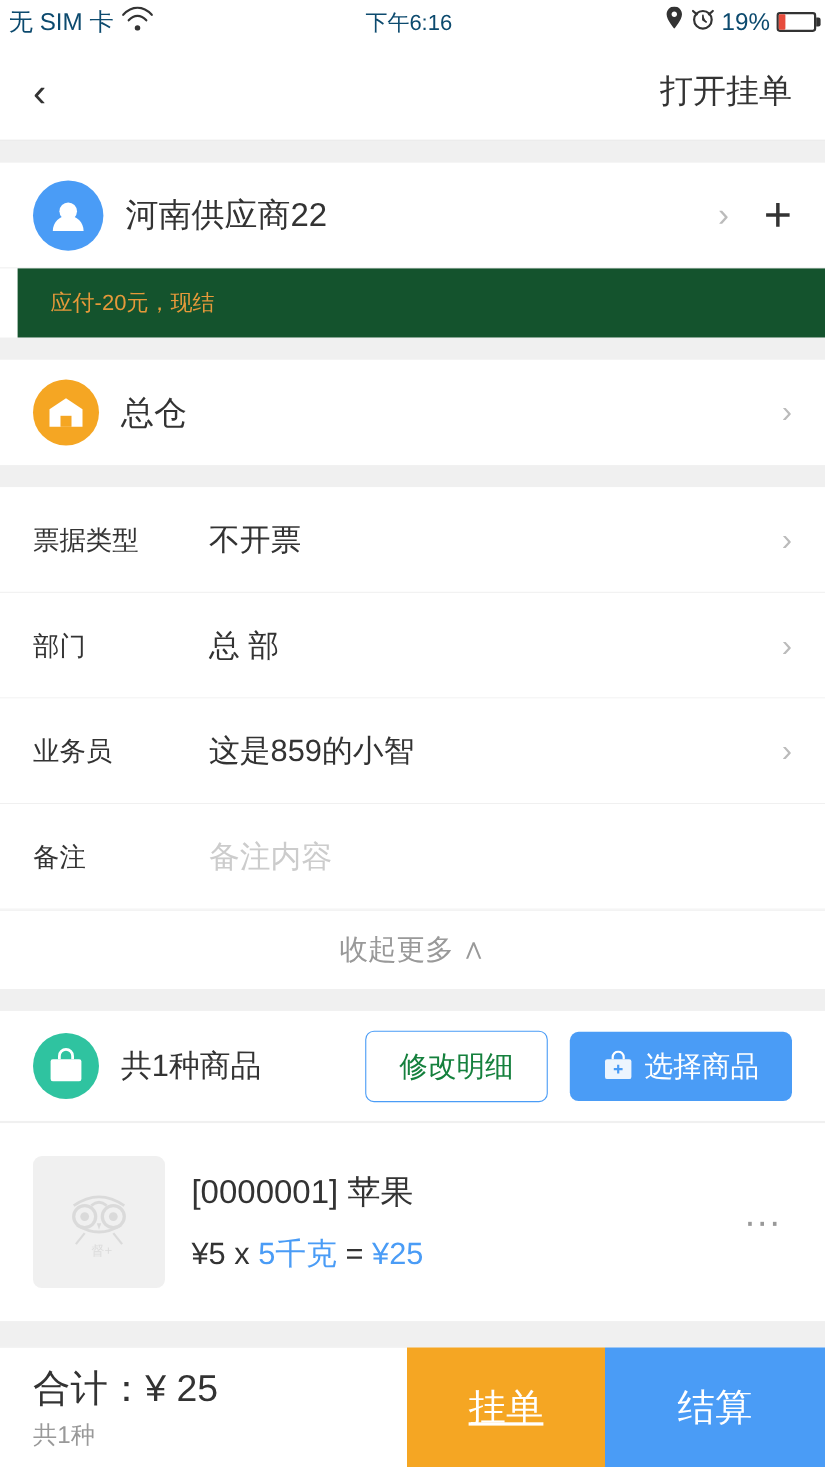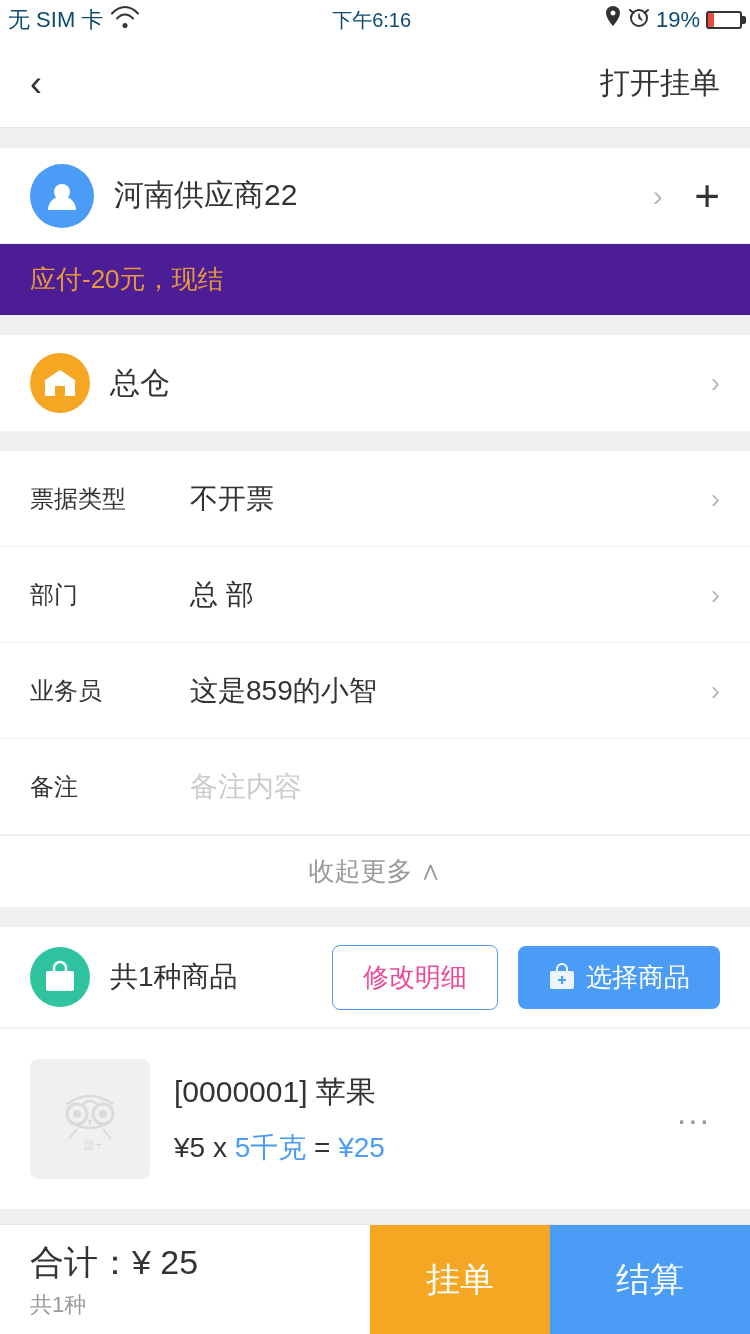--- a/index.html
+++ b/index.html
@@ -68,24 +68,25 @@
       width: 64px; height: 64px; border-radius: 50%; background: #4a9cf6;
       display: flex; align-items: center; justify-content: center;
       color: #fff; font-size: 28px; margin-right: 20px; flex-shrink: 0;
     }
     .supplier-name { flex: 1; font-size: 30px; color: #333; }
     .supplier-arrow { color: #bbb; font-size: 28px; margin-right: 30px; }
     .supplier-add { font-size: 44px; color: #333; line-height: 1; }
 
     
     .payment-info {
-      background: #4c1d95;
+      background: #14532d;
       padding: 18px 30px;
-      font-size: 26px;
+      font-size: 20px;
       color: #e6993a;
+      margin-left: 16px;
     }
 
     
     .warehouse-row {
       background: #fff;
       display: flex;
       align-items: center;
       padding: 0 30px;
       height: 96px;
     }
@@ -130,21 +131,21 @@
       height: 100px;
       margin-top: 20px;
     }
     .product-header-icon {
       width: 60px; height: 60px; border-radius: 50%; background: #2fc3a0;
       display: flex; align-items: center; justify-content: center;
       margin-right: 20px; flex-shrink: 0;
     }
     .product-count { flex: 1; font-size: 28px; color: #333; }
     .btn-modify {
-      border: 1.5px solid #4a9cf6; border-radius: 8px; color: #ec4899;
+      border: 1.5px solid #4a9cf6; border-radius: 8px; color: #15803d;
       background: #fff; padding: 14px 30px; font-size: 26px; cursor: pointer;
       margin-right: 20px;
     }
     .btn-select {
       border-radius: 8px; background: #4a9cf6; color: #fff;
       padding: 14px 30px; font-size: 26px; cursor: pointer;
       display: flex; align-items: center; gap: 10px; border: none;
     }
 
     
@@ -187,20 +188,21 @@
     }
     .bottom-total-amount { font-size: 34px; color: #333; font-weight: 500; }
     .bottom-total-count { font-size: 22px; color: #999; margin-top: 4px; }
     .btn-hang {
       width: 180px;
       background: #f5a623;
       color: #fff;
       font-size: 34px;
       display: flex; align-items: center; justify-content: center;
       cursor: pointer;
+      text-decoration: underline;
     }
     .btn-checkout {
       width: 200px;
       background: #4a9cf6;
       color: #fff;
       font-size: 34px;
       display: flex; align-items: center; justify-content: center;
       cursor: pointer;
     }
     .vertical-divider { width: 1.5px; background: #e8e8e8; margin: 20px 0; }

